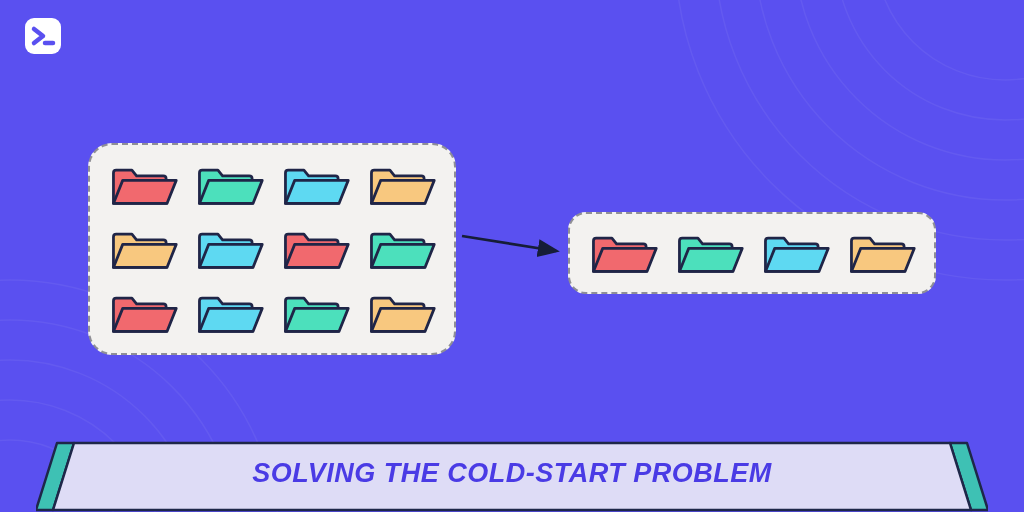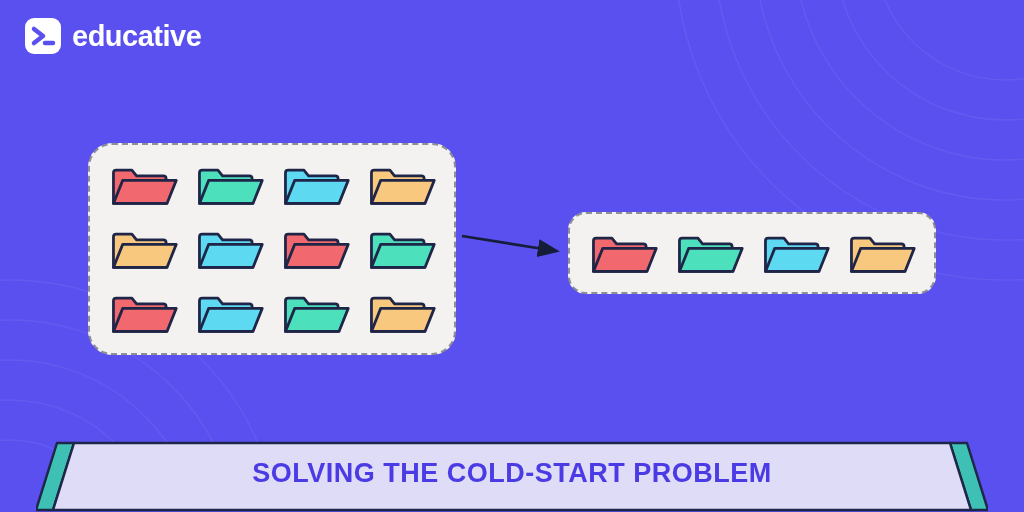--- a/index.html
+++ b/index.html
@@ -78,20 +78,21 @@
     pointer-events: none;
   }
 
   
   .banner {
     position: absolute;
     left: 36px;
     top: 441px;
     width: 952px;
     height: 69px;
+    font-style: italic;
   }
   .banner svg { position: absolute; inset: 0; }
   .banner-text {
     position: absolute;
     inset: 0;
     display: flex;
     align-items: center;
     justify-content: center;
     padding-bottom: 4px;
     color: var(--b-text_color, #4A3BE5);
@@ -122,21 +123,20 @@
   </svg>
 
   <div class="logo">
     <span class="logo-icon">
       <svg width="38" height="38" viewBox="0 0 38 38">
         <rect x="1" y="1" width="36" height="36" rx="9" fill="#ffffff"></rect>
         <polyline points="10,12 19,19 10,26" fill="none" stroke="#5A50F0" stroke-width="4.5" stroke-linecap="round" stroke-linejoin="round"></polyline>
         <line x1="21" y1="26" x2="29" y2="26" stroke="#5A50F0" stroke-width="4.5" stroke-linecap="round"></line>
       </svg>
     </span>
-    <span class="logo-text">educative</span>
   </div>
 
   <div class="folder-box source-box">
       <div class="folder-row">
         <svg class="folder" viewBox="0 0 78 52">
           <path d="M7 46 L7 13 Q7 10 10 10 L27 10 L32 16 L61 16 Q64 16 64 19 L64 46 Z" fill="#F1696E" stroke="#1F2547" stroke-width="3" stroke-linejoin="round"></path>
           <path d="M17 21 L75 21 L65 46 L7 46 Z" fill="#F1696E" stroke="#1F2547" stroke-width="3" stroke-linejoin="round"></path>
         </svg>
         <svg class="folder" viewBox="0 0 78 52">
           <path d="M7 46 L7 13 Q7 10 10 10 L27 10 L32 16 L61 16 Q64 16 64 19 L64 46 Z" fill="#4CE0BC" stroke="#1F2547" stroke-width="3" stroke-linejoin="round"></path>

